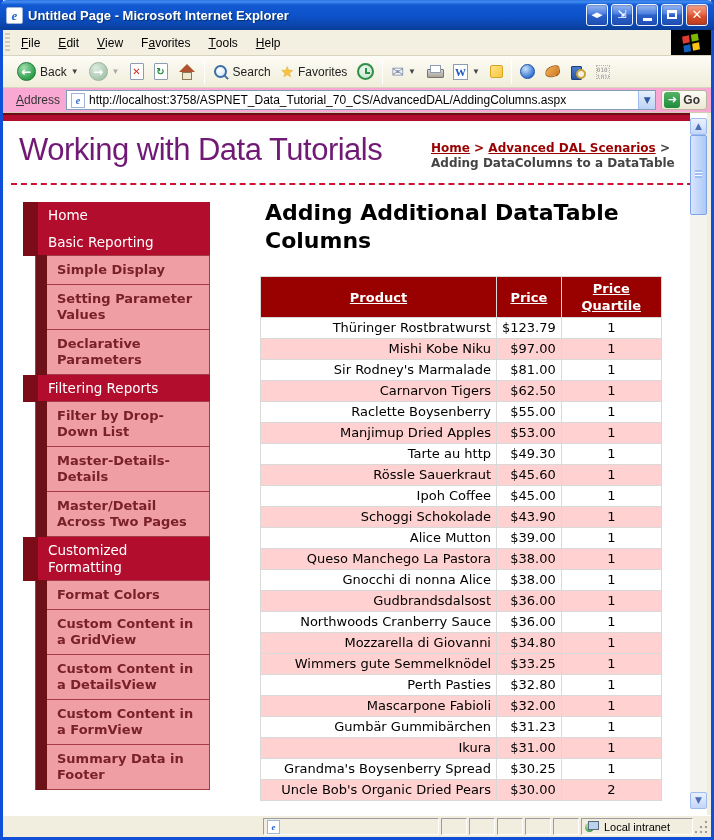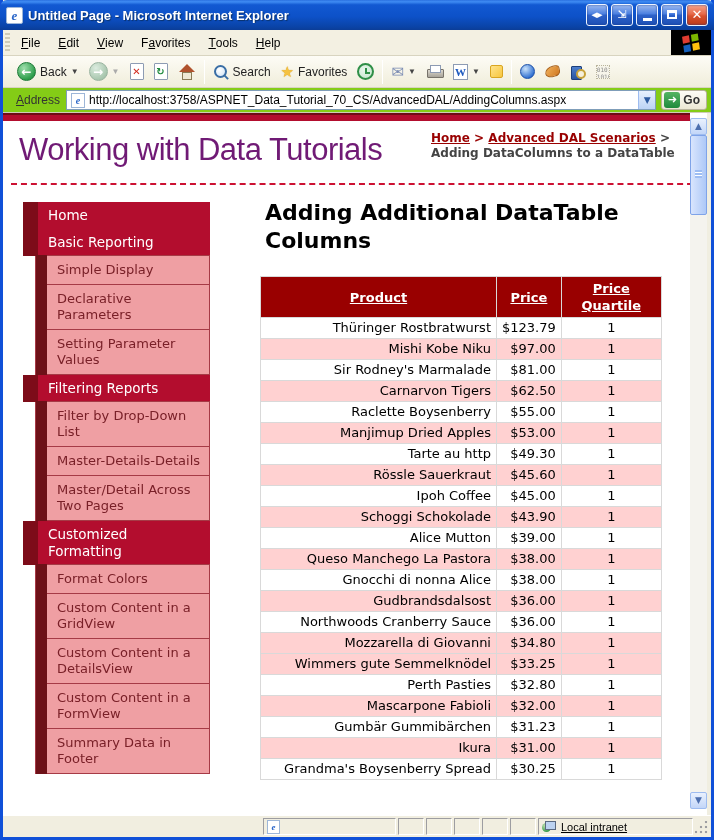--- a/index.html
+++ b/index.html
@@ -65,48 +65,48 @@
   .printer::after { content:""; position:absolute; left:4px; top:1px; width:9px; height:6px; background:#fff; border:1px solid #8d9bb3; }
   .wordico { width:15px; height:16px; background:#fff; border:1px solid #8d9bb3; color:#1f5bbf; font:bold 11px/15px "Liberation Serif",serif; text-align:center; }
   .note { width:13px; height:13px; background:linear-gradient(135deg,#ffe38a,#f7c63e); border:1px solid #d9a520; border-radius:2px; }
   .msn { width:15px; height:15px; border-radius:50%; background:radial-gradient(circle at 35% 30%,#c9e2fb,#2f6fd0 75%,#1b4fa8); border:1px solid #1b4fa8; }
   .addon { width:15px; height:11px; background:linear-gradient(135deg,#f0b05a,#d07820); border-radius:70% 30% 50% 50%; transform:rotate(-12deg); border:1px solid #a85f18; }
   .research { position:relative; width:16px; height:16px; }
   .research::before { content:""; position:absolute; left:1px; top:2px; width:9px; height:12px; background:linear-gradient(#4d7ecb,#2a55a0); border:1px solid #1d3f7c; border-radius:1px; }
   .research::after { content:""; position:absolute; right:0; bottom:1px; width:6px; height:6px; border:2px solid #c7a23a; border-radius:50%; background:#f5f0dd; }
   .binary { width:14px; height:14px; overflow:hidden; font:6px/7px "DejaVu Sans Mono",monospace; color:#8b8b8b; background:#f7f5ea; border:1px dotted #b9b49c; }
   
-  .addressbar { height:25px; display:flex; align-items:center; background:#84cc16; border-bottom:1px solid #cfcbb8; padding-right:4px; }
+  .addressbar { height:25px; display:flex; align-items:center; background:#f9a8d4; border-bottom:1px solid #cfcbb8; padding-right:4px; }
   .addr-label { font:12px "Liberation Sans",sans-serif; color:#333; margin:0 6px 0 4px; }
   .addr-label u { text-decoration:underline; }
   .addr-field { flex:1; display:flex; align-items:center; background:#fff; border:1px solid #7f9db9; height:20px; }
   .addr-ico { width:14px; height:15px; margin:0 4px; background:#fff; border:1px solid #9db6d8; color:#2a66c9; font:italic bold 10px/13px "Liberation Serif",serif; text-align:center; }
   .addr-input { flex:1; border:0; outline:0; font:12px "Liberation Sans",sans-serif; color:#000; height:18px; background:transparent; }
   .addr-drop { width:17px; height:18px; background:linear-gradient(180deg,#e7f0fd,#bcd3f5); border-left:1px solid #9ebcf0; color:#2c5aa0; font:9px/18px "DejaVu Sans",sans-serif; text-align:center; }
   .go-btn { display:flex; align-items:center; gap:3px; margin-left:5px; padding:1px 6px 1px 2px; border:1px solid #b9b49c; border-radius:3px; background:linear-gradient(#fdfcf6,#ece8d4); font:bold 12px "Liberation Sans",sans-serif; color:#333; }
   .go-arrow { width:16px; height:16px; background:linear-gradient(#54b463,#1f8a3c); border-radius:3px; color:#fff; font:bold 11px/16px "DejaVu Sans",sans-serif; text-align:center; }
   
   .content { position:relative; height:702px; background:#fff; overflow:hidden; font-family:"DejaVu Sans",sans-serif; }
   .stripe { height:8px; width:calc(100% - 21px); background:linear-gradient(180deg,#6f0b14 0 2px,#b30d2e 2px); }
   .page-head { position:relative; height:58px; padding:12px 0 0 16px; }
   .page-head h1 { font:400 31px/1.1 "Liberation Sans",sans-serif; color:#701a75; letter-spacing:-.5px; }
-  .breadcrumb { position:absolute; right:30px; top:10px; width:250px; font:bold 12px/15px "DejaVu Sans",sans-serif; color:#444; }
+  .breadcrumb { position:absolute; right:30px; top:20px; width:250px; font:bold 12px/15px "DejaVu Sans",sans-serif; color:#444; }
   .breadcrumb a { color:#990000; text-decoration:underline; cursor:pointer; }
   .bc-sep-link { color:#990000; } .bc-sep-cur { color:#444; }
   .dashed { margin:4px 8px 0 8px; border-top:2px dashed #cc1133; }
   .body-wrap { position:relative; }
   
   .sidebar { position:absolute; left:20px; top:3px; width:187px; font-family:"DejaVu Sans",sans-serif; }
   .sb-section { display:flex; background:#b30d2e; color:#fff; font:13.5px/17px "DejaVu Sans",sans-serif; cursor:pointer; }
   .sb-section .notch { flex:0 0 15px; background:#7d0c19; }
   .sb-section .lbl { padding:5px 8px 5px 10px; }
   .sb-sub { display:flex; margin-left:12px; background:#ef9fa3; color:#792028; font:13px/16px "DejaVu Sans",sans-serif;
     border:1px solid #a63a46; margin-top:-1px; cursor:pointer; }
   .sb-sub .notch { flex:0 0 11px; background:#6d1118; margin:-1px 0; }
-  .sb-sub .lbl { padding:6px 6px 6px 10px; }
+  .sb-sub .lbl { padding:6px 6px 6px 10px;font-weight:bold; }
   
   .main { margin-left:257px; width:404px; }
   .main h2 { font:bold 22px/1.25 "DejaVu Sans",sans-serif; color:#000; margin:14px 0 0 5px; }
   table.grid { border-collapse:collapse; margin-top:22px; font:13px/18px "DejaVu Sans",sans-serif; color:#000; }
   table.grid th { background:#990000; color:#fff; font:bold 13px/17px "DejaVu Sans",sans-serif; padding:3px 4px; border:1px solid #d9d9d9; text-align:center; }
   table.grid th span { text-decoration:underline; cursor:pointer; }
   table.grid td { padding:1px 5px; border:1px solid #d9d9d9; white-space:nowrap; overflow:hidden; }
   table.grid tr.alt td { background:#ffd1d1; }
   td.c-product { width:236px; max-width:236px; text-align:right; }
   td.c-price { width:64px; text-align:right; padding-right:7px; }
@@ -119,21 +119,21 @@
   .sc-up { top:0; } .sc-down { bottom:0; }
   .sc-thumb { position:absolute; left:0; top:17px; width:17px; height:80px; border:1px solid #7fa3e8; border-radius:2px;
     background:linear-gradient(90deg,#d9e5fd,#adc8f7); }
   .sc-thumb::after { content:""; position:absolute; left:4px; right:4px; top:34px; height:8px;
     background:repeating-linear-gradient(180deg,#9dbdf3 0 2px,#fff 2px 3px); }
   
   .statusbar { height:22px; display:flex; align-items:center; background:#f1eee0; border-top:1px solid #fff; padding:2px 2px 2px 3px; gap:2px; }
   .panel { height:17px; border:1px solid; border-color:#9d9da1 #fff #fff #9d9da1; display:flex; align-items:center; padding:0 3px; }
   .panel.main { flex:1; }
   .panel.small { width:26px; }
-  .panel.zone { width:155px; gap:4px; font:11px "Liberation Sans",sans-serif; color:#000;text-decoration:underline; }
+  .panel.zone { width:112px; gap:4px; font:11px "Liberation Sans",sans-serif; color:#000; }
   .mini-ie { width:13px; height:14px; background:#fff; border:1px solid #9db6d8; color:#2a66c9; font:italic bold 9px/12px "Liberation Serif",serif; text-align:center; }
   .zone-ico { position:relative; width:15px; height:13px; }
   .zone-ico .scr { position:absolute; left:3px; top:1px; width:11px; height:9px; background:#bcd3f0; border:1px solid #5a6a80; }
   .zone-ico .glb { position:absolute; left:0; top:3px; width:9px; height:9px; border-radius:50%; background:radial-gradient(circle at 35% 30%,#bfe0ae,#3f9e4f 70%,#2a7a3a); }
   .grip-corner { width:14px; height:14px; align-self:flex-end;
     background:
       radial-gradient(circle at 11px 11px,#9d9da1 1.2px,transparent 1.6px),
       radial-gradient(circle at 11px 6px,#9d9da1 1.2px,transparent 1.6px),
       radial-gradient(circle at 6px 11px,#9d9da1 1.2px,transparent 1.6px),
       radial-gradient(circle at 11px 1px,#9d9da1 1.2px,transparent 1.6px),
@@ -277,25 +277,25 @@
           <div class="sb-section">
             <span class="notch"></span>
             <span class="lbl">Basic Reporting</span>
           </div>
           <div class="sb-sub">
             <span class="notch"></span>
             <span class="lbl">Simple Display</span>
           </div>
           <div class="sb-sub">
             <span class="notch"></span>
+            <span class="lbl">Setting Parameter Values</span>
+          </div>
+          <div class="sb-sub">
+            <span class="notch"></span>
             <span class="lbl">Declarative Parameters</span>
-          </div>
-          <div class="sb-sub">
-            <span class="notch"></span>
-            <span class="lbl">Setting Parameter Values</span>
           </div>
           <div class="sb-section">
             <span class="notch"></span>
             <span class="lbl">Filtering Reports</span>
           </div>
           <div class="sb-sub">
             <span class="notch"></span>
             <span class="lbl">Filter by Drop-Down List</span>
           </div>
           <div class="sb-sub">
@@ -445,20 +445,25 @@
               </tr>
               <tr class="alt">
                 <td class="c-product">Ikura</td>
                 <td class="c-price">$31.00</td>
                 <td class="c-quartile">1</td>
               </tr>
               <tr>
                 <td class="c-product">Grandma's Boysenberry Spread</td>
                 <td class="c-price">$30.25</td>
                 <td class="c-quartile">1</td>
+              </tr>
+              <tr class="alt">
+                <td class="c-product">Uncle Bob's Organic Dried Pears</td>
+                <td class="c-price">$30.00</td>
+                <td class="c-quartile">2</td>
               </tr>
             </tbody>
         </table>
       </div>
     </div>
 
     <div class="edge-strip"></div>
     <div class="vscroll">
       <span class="sc-btn sc-up">▲</span>
       <span class="sc-thumb"></span>

